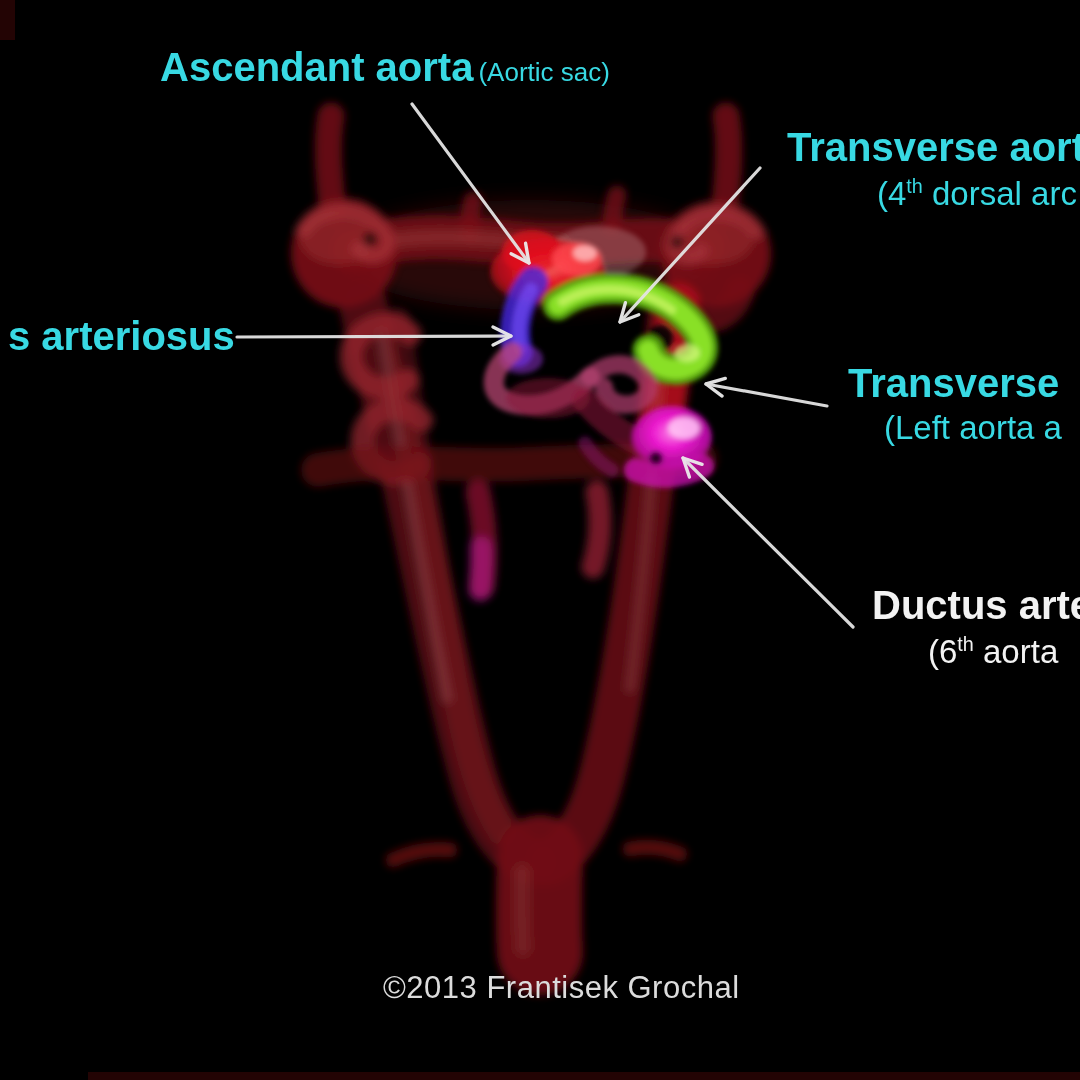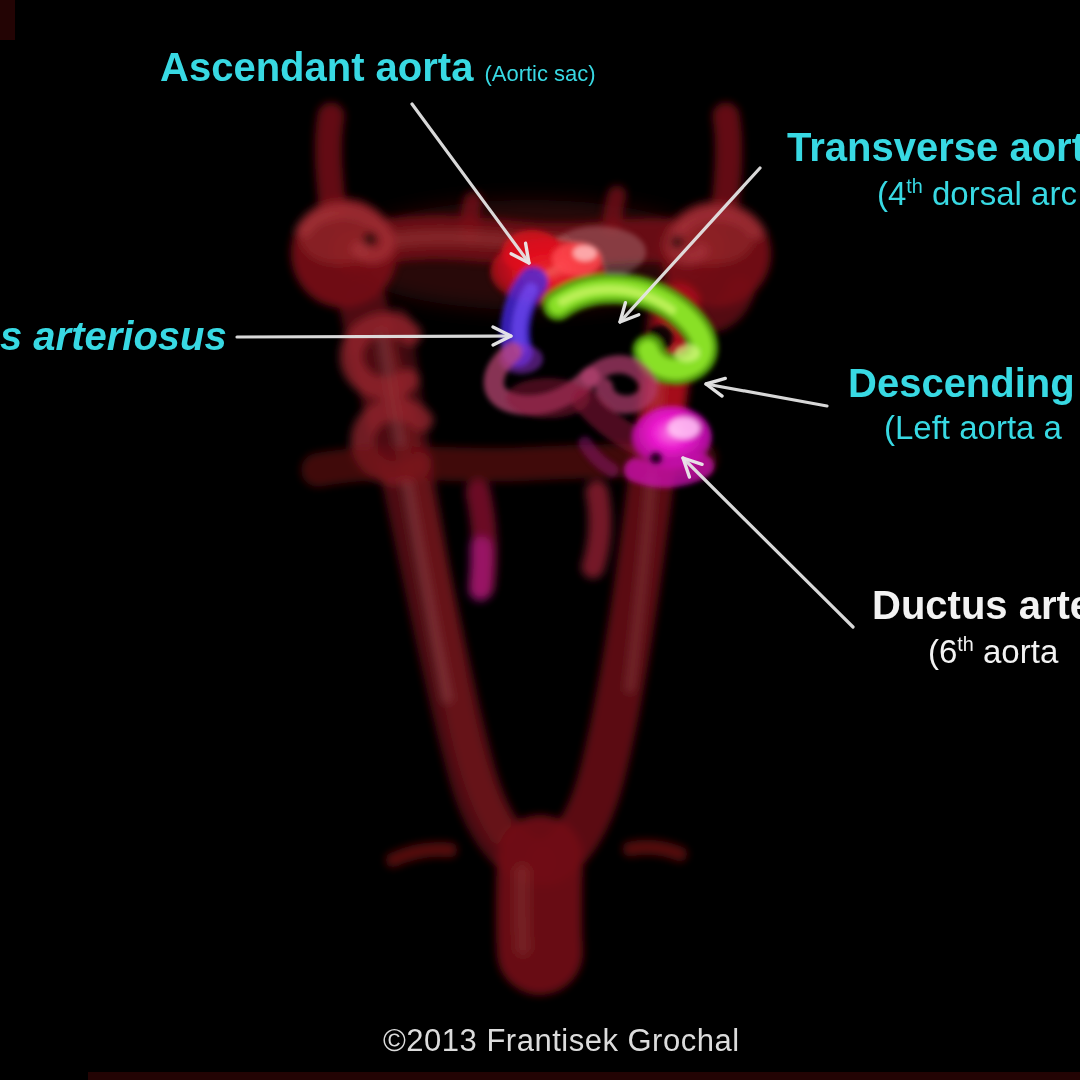--- a/index.html
+++ b/index.html
@@ -3,23 +3,23 @@
 <meta charset="utf-8">
 <style>
   html,body{margin:0;padding:0;background:#000;}
   body{width:1080px;height:1080px;position:relative;overflow:hidden;
        font-family:"Liberation Sans",sans-serif;}
   .label{position:absolute;white-space:nowrap;line-height:1.05;}
   .cyan{color:#38d9e3;}
   .white{color:#f2f2f2;}
   .main-lab{font-size:40px;font-weight:bold;}
   .sub-lab{font-size:33px;font-weight:normal;}
-  .sub-inline{font-size:22px;font-weight:normal;margin-left:11px;}
+  .sub-inline{font-size:26px;font-weight:normal;margin-left:5px;}
   sup{font-size:0.6em;text-align:right;}
-  #copyright{position:absolute;left:383px;top:1023px;color:#dcdcdc;
+  #copyright{position:absolute;left:383px;top:970px;color:#dcdcdc;
              font-size:31px;letter-spacing:0.5px;}
   #art{position:absolute;left:0;top:0;}
 </style>
 </head>
 <body>
 
 <svg id="art" width="1080" height="1080" viewBox="0 0 1080 1080">
   <defs>
     <radialGradient id="gRed" cx="50%" cy="45%" r="60%">
       <stop offset="0%" stop-color="#ff6a66"></stop>
@@ -143,23 +143,23 @@
 
 <div class="label cyan" style="left:160px;top:46px;">
   <span class="main-lab">Ascendant aorta</span><span class="sub-inline">(Aortic sac)</span>
 </div>
 
 <div class="label cyan main-lab" style="left:787px;top:126px;">Transverse aorti</div>
 <div class="label cyan sub-lab" style="left:877px;top:176px;">
   <span>(4</span><sup>th</sup><span> dorsal arc</span>
 </div>
 
-<div class="label cyan main-lab" style="left:0px;top:315px;font-style:italic;">s arteriosus</div>
+<div class="label cyan main-lab" style="left:8px;top:315px;">s arteriosus</div>
 
-<div class="label cyan main-lab" style="left:848px;top:362px;">Descending</div>
+<div class="label cyan main-lab" style="left:848px;top:362px;">Transverse</div>
 <div class="label cyan sub-lab" style="left:884px;top:411px;">(Left aorta a</div>
 
 <div class="label white main-lab" style="left:872px;top:584px;">Ductus arte</div>
 <div class="label white sub-lab" style="left:928px;top:634px;">
   <span>(6</span><sup>th</sup><span> aorta</span>
 </div>
 
 <div id="copyright">©2013 Frantisek Grochal</div>
 
 </body></html>

